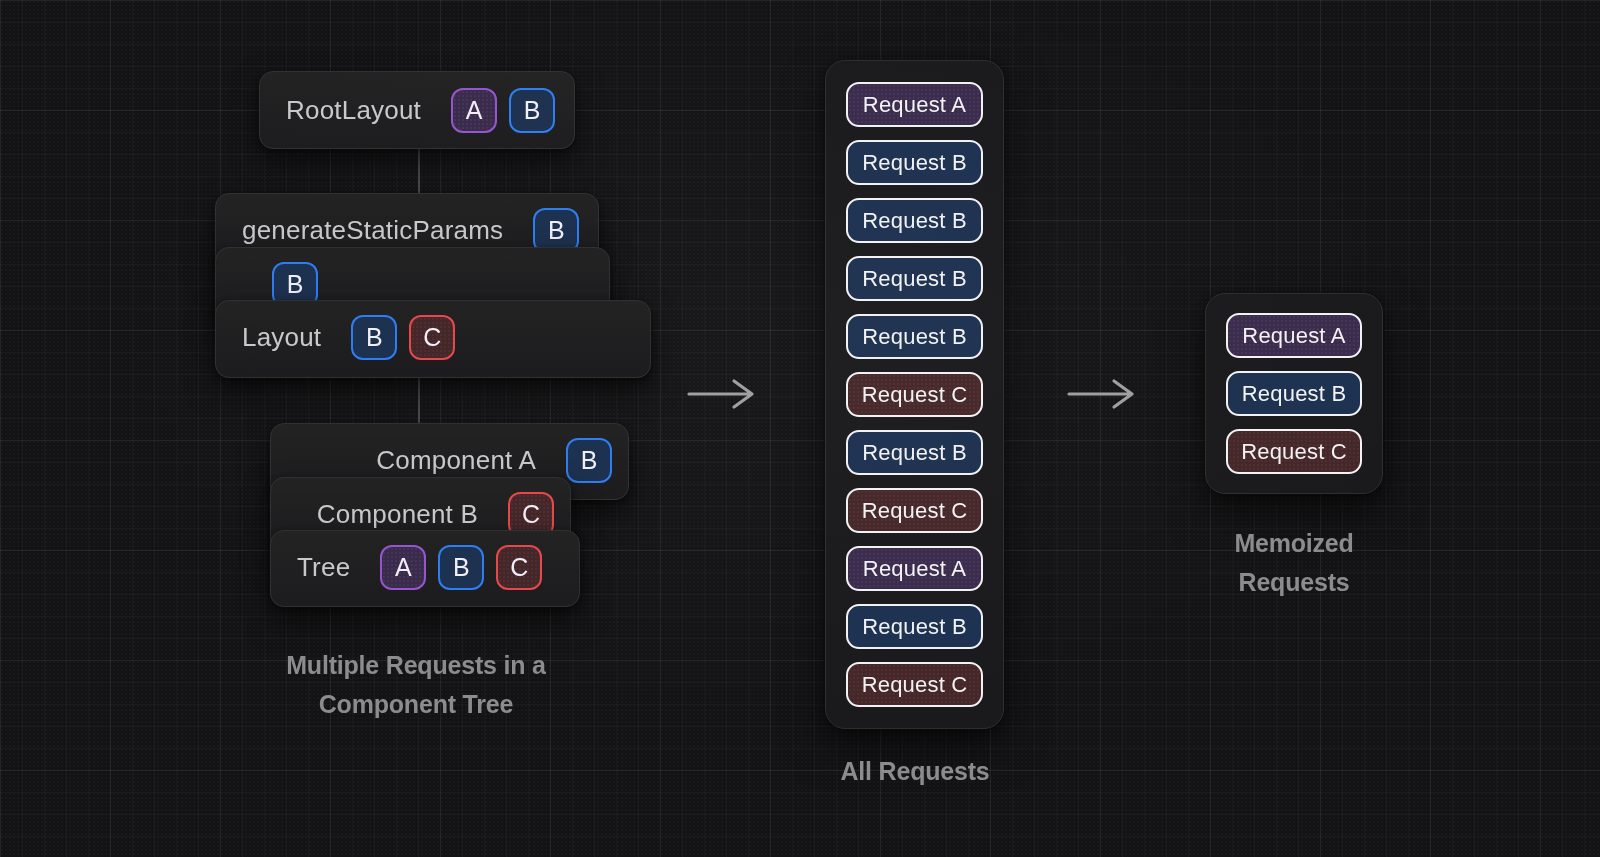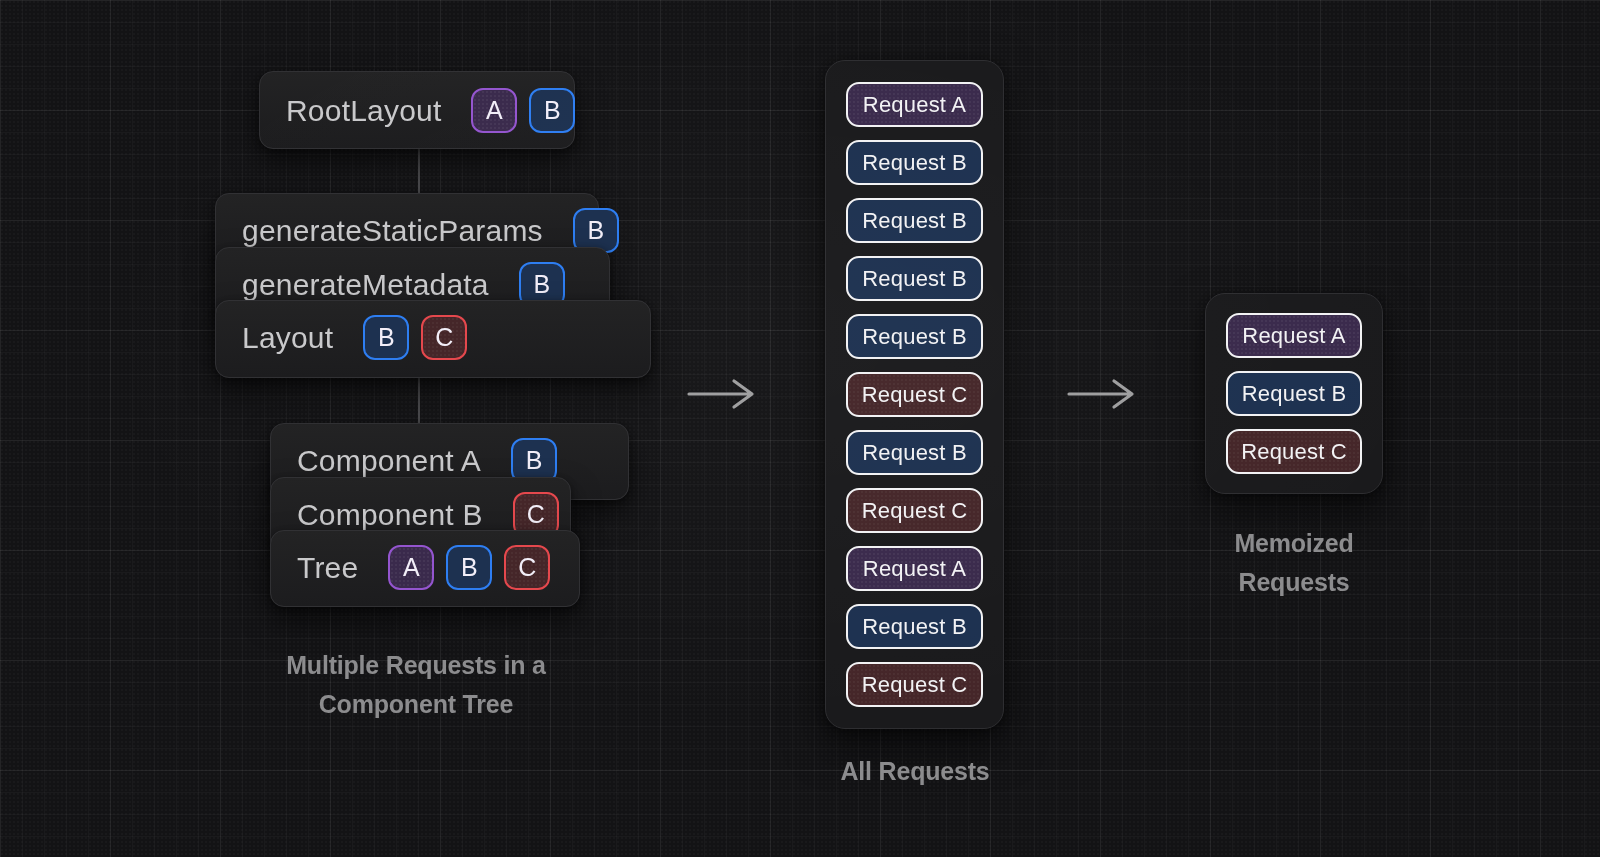--- a/index.html
+++ b/index.html
@@ -22,40 +22,40 @@
   
   .tnode{
     position:absolute;box-sizing:border-box;
     background:linear-gradient(180deg,#232324,#1c1c1e);
     border:1px solid #313134;border-radius:14px;
     box-shadow:0 14px 28px rgba(0,0,0,.55), 0 2px 6px rgba(0,0,0,.4);
     display:flex;align-items:center;padding:0 16px 0 26px;
   }
   .tnode--stack{align-items:flex-start;padding-top:14px;}
   .node-label{
-    font-size:30px;color:#c9c9cb;white-space:nowrap;letter-spacing:.2px;
+    font-size:26px;color:#c9c9cb;white-space:nowrap;letter-spacing:.2px;
     line-height:45px;
   }
   .badges{display:flex;gap:12px;margin-left:30px;}
   .badge{
     width:46px;height:45px;box-sizing:border-box;border-radius:12px;
     border:2.5px solid;display:flex;align-items:center;justify-content:center;
     font-size:25px;color:#f2eef8;
   }
   [data-variant="a"]{border-color:#9455cf;background-color:#3a2a4c;
     background-image:radial-gradient(rgba(255,255,255,0.05) 1px, transparent 1px);background-size:4px 4px;}
   [data-variant="b"]{border-color:#2e7ef2;background-color:#1d3150;}
   [data-variant="c"]{border-color:#e5484d;background-color:#452629;
     background-image:radial-gradient(rgba(255,255,255,0.04) 1px, transparent 1px);background-size:4px 4px;}
   #node-root   {left:259px;top:71px; width:316px;height:78px;}
   #node-gsp    {left:215px;top:193px;width:384px;height:78px;z-index:1;}
   #node-gm     {left:215px;top:247px;width:395px;height:78px;z-index:2;}
   #node-layout {left:215px;top:300px;width:436px;height:78px;z-index:3;}
-  #node-ca     {left:270px;top:423px;width:359px;height:77px;z-index:1;}
-  #node-cb     {left:270px;top:477px;width:301px;height:77px;z-index:2;}
+  #node-ca     {left:270px;top:423px;width:359px;height:77px;z-index:1;justify-content:flex-end;}
+  #node-cb     {left:270px;top:477px;width:301px;height:77px;z-index:2;justify-content:flex-end;}
   #node-page   {left:270px;top:530px;width:310px;height:77px;z-index:3;}
   .connector{position:absolute;width:2px;background:#49494c;z-index:0;}
   #conn1{left:418px;top:146px;height:50px;}
   #conn2{left:418px;top:374px;height:52px;}
   
   .panel{
     position:absolute;box-sizing:border-box;
     background:#1a1a1c;border:1px solid #2e2e31;border-radius:20px;
     box-shadow:0 18px 40px rgba(0,0,0,.55), 0 2px 8px rgba(0,0,0,.4);
     display:flex;flex-direction:column;gap:13px;padding:21px 20px;
@@ -96,21 +96,20 @@
     </span>
   </div>
 
   <div class="tnode tnode--stack" id="node-gsp">
     <span class="node-label">generateStaticParams</span>
     <span class="badges">
       <span class="badge" data-variant="b">B</span>
     </span>
   </div>
   <div class="tnode tnode--stack" id="node-gm">
-    <span class="node-label">generateMetadata</span>
     <span class="badges">
       <span class="badge" data-variant="b">B</span>
     </span>
   </div>
   <div class="tnode tnode--stack" id="node-layout">
     <span class="node-label">Layout</span>
     <span class="badges">
       <span class="badge" data-variant="b">B</span>
       <span class="badge" data-variant="c">C</span>
     </span>

